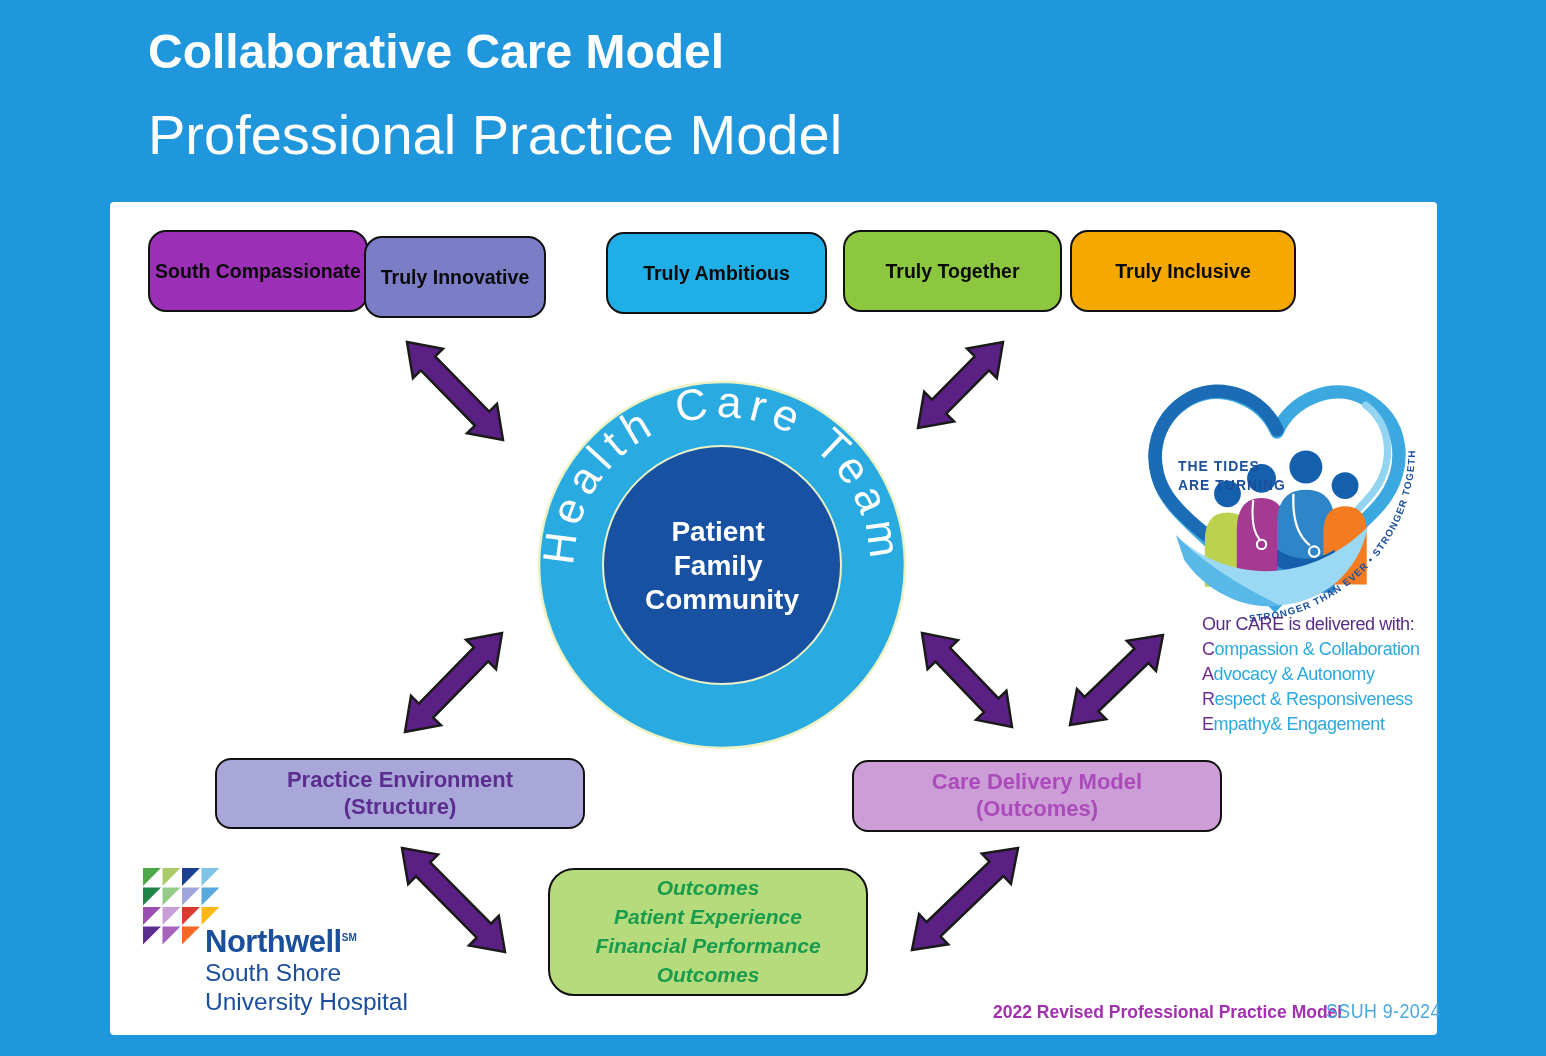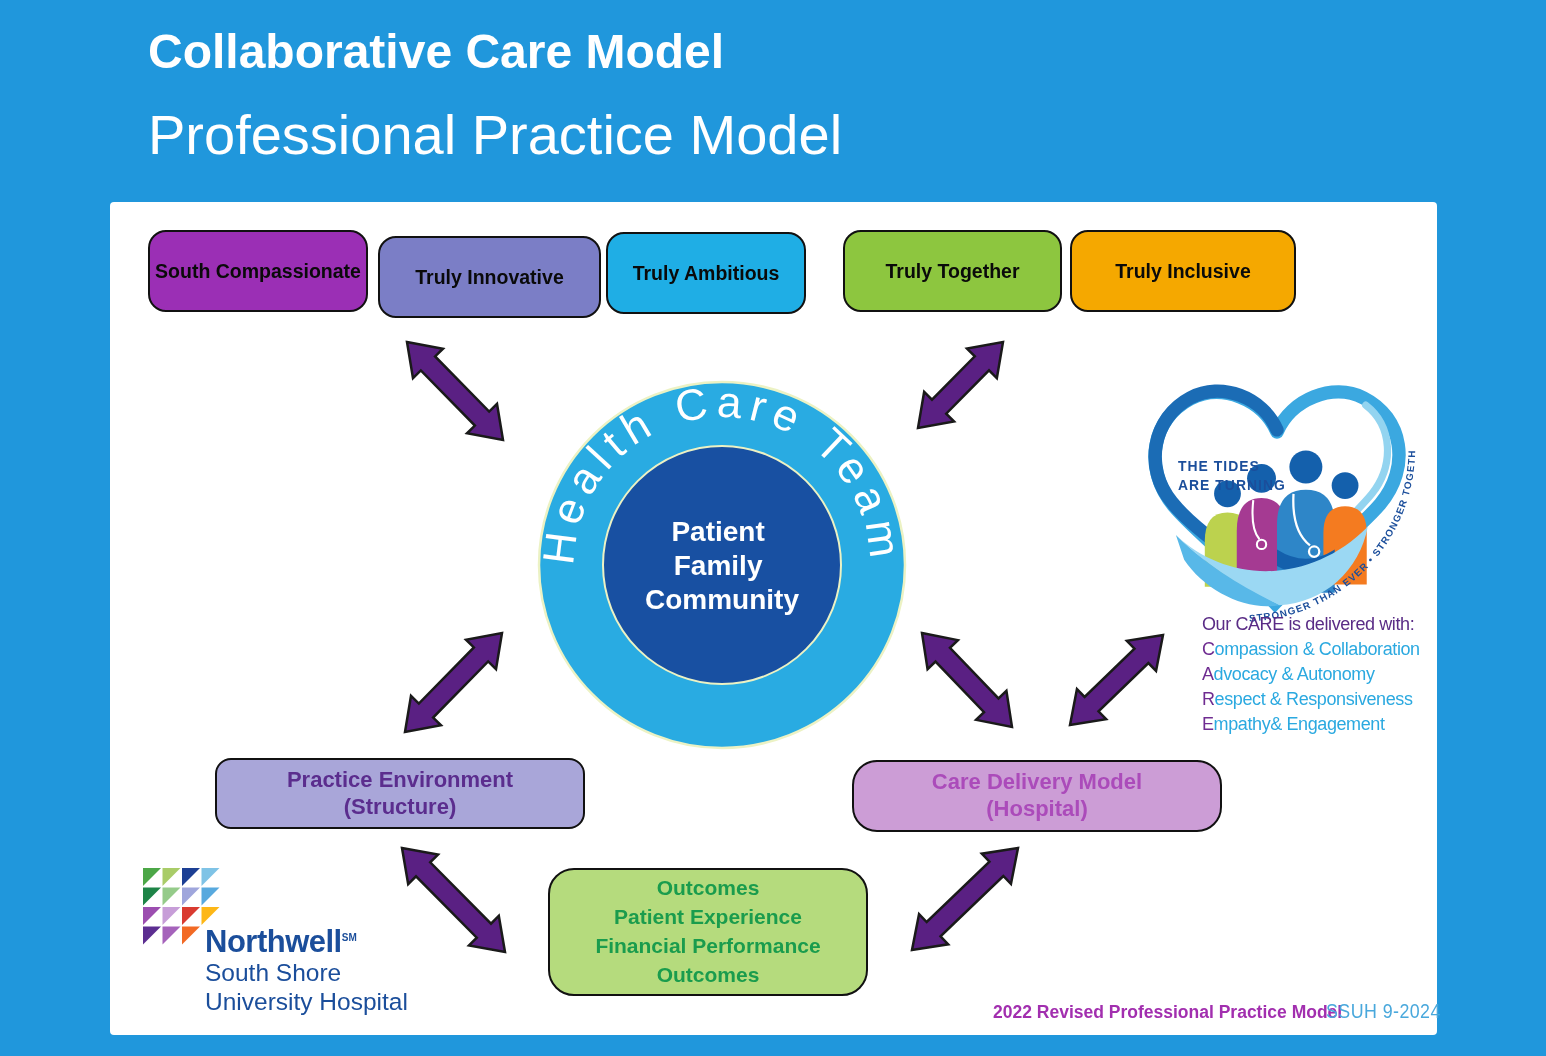--- a/index.html
+++ b/index.html
@@ -13,22 +13,22 @@
   .title1{left:148px;top:24px;font-size:48px;font-weight:700;color:#fff;letter-spacing:0;}
   .title2{left:148px;top:102px;font-size:56px;font-weight:400;color:#fff;}
   
   .panel{left:110px;top:202px;width:1327px;height:833px;background:#ffffff;border-radius:4px;}
   
   .pill{
     border:2.5px solid #111;border-radius:18px;display:flex;align-items:center;justify-content:center;
     font-weight:700;font-size:19.5px;color:#0a0a0a;text-align:center;box-sizing:border-box;
   }
   .pill1{left:148px;top:230px;width:220px;height:82px;}
-  .pill2{left:378px;top:236px;width:223px;height:82px;}
-  .pill3{left:606px;top:232px;width:200px;height:82px;}
+  .pill2{left:364px;top:236px;width:182px;height:82px;}
+  .pill3{left:606px;top:232px;width:221px;height:82px;}
   .pill4{left:843px;top:230px;width:219px;height:82px;}
   .pill5{left:1070px;top:230px;width:226px;height:82px;}
   
   .overlay{left:0;top:0;pointer-events:none;}
   
   .circle-svg{left:530px;top:373px;}
   .ring-text{font-family:"Liberation Sans",sans-serif;font-size:44px;font-weight:400;letter-spacing:7px;fill:#fff;}
   .inner-text{font-family:"Liberation Sans",sans-serif;font-size:28px;font-weight:600;fill:#fff;}
   
   .tides-svg{left:1122px;top:368px;}
@@ -37,21 +37,21 @@
   
   .care{left:1186px;top:612px;width:258px;font-weight:400;font-size:18px;letter-spacing:-0.4px;line-height:25px;margin-left:16px;}
   .care .line{white-space:nowrap;}
   
   .mbox{
     border:2.5px solid #111;border-radius:16px;display:flex;flex-direction:column;align-items:center;justify-content:center;
     font-weight:700;font-size:22px;line-height:1.22;text-align:center;box-sizing:border-box;
   }
   .structure{left:215px;top:758px;width:370px;height:71px;}
   .process{left:852px;top:760px;width:370px;height:72px;}
-  .outcomes{left:548px;top:868px;width:320px;height:128px;border-radius:26px;font-size:21px;line-height:1.38;}
+  .outcomes{left:548px;top:868px;width:320px;height:128px;border-radius:26px;font-size:21px;line-height:1.38;font-style:italic;}
   
   .confetti-svg{left:143px;top:868px;}
   .nw-text{left:205px;top:926px;line-height:1;}
   .nw-name{font-size:31px;font-weight:700;letter-spacing:-0.5px;}
   .nw-sm{font-size:10px;font-weight:700;vertical-align:super;letter-spacing:0;}
   .nw-sub{font-size:24.5px;font-weight:400;margin-top:4px;letter-spacing:0;}
   
   .foot-left{left:993px;top:1002px;font-size:17.5px;font-weight:700;}
   .foot-right{left:1326px;top:999px;font-size:21px;font-weight:400;transform:scaleX(.85);transform-origin:left center;letter-spacing:.5px;}
 </style>
@@ -156,23 +156,23 @@
     <div class="line">
       <span style="color: rgb(111, 44, 145);">E</span><span style="color: rgb(43, 169, 224);">mpathy&amp; Engagement</span>
     </div>
   </div>
 
   <div class="abs mbox structure" style="background-color: rgb(169, 166, 217); color: rgb(91, 45, 142);">
     <div>Practice Environment</div>
     <div>(Structure)</div>
   </div>
 
-  <div class="abs mbox process" style="background-color: rgb(204, 157, 214); color: rgb(171, 75, 186); border-radius: 25px;">
+  <div class="abs mbox process" style="background-color: rgb(204, 157, 214); color: rgb(171, 75, 186);">
     <div>Care Delivery Model</div>
-    <div>(Hospital)</div>
+    <div>(Outcomes)</div>
   </div>
 
   <div class="abs mbox outcomes" style="background-color: rgb(181, 219, 125); color: rgb(26, 156, 77);">
     <div>Outcomes</div>
     <div>Patient Experience</div>
     <div>Financial Performance</div>
     <div>Outcomes</div>
   </div>
 
   <svg id="confetti-svg" class="abs confetti-svg" width="80" height="80" viewBox="0 0 80 80">

